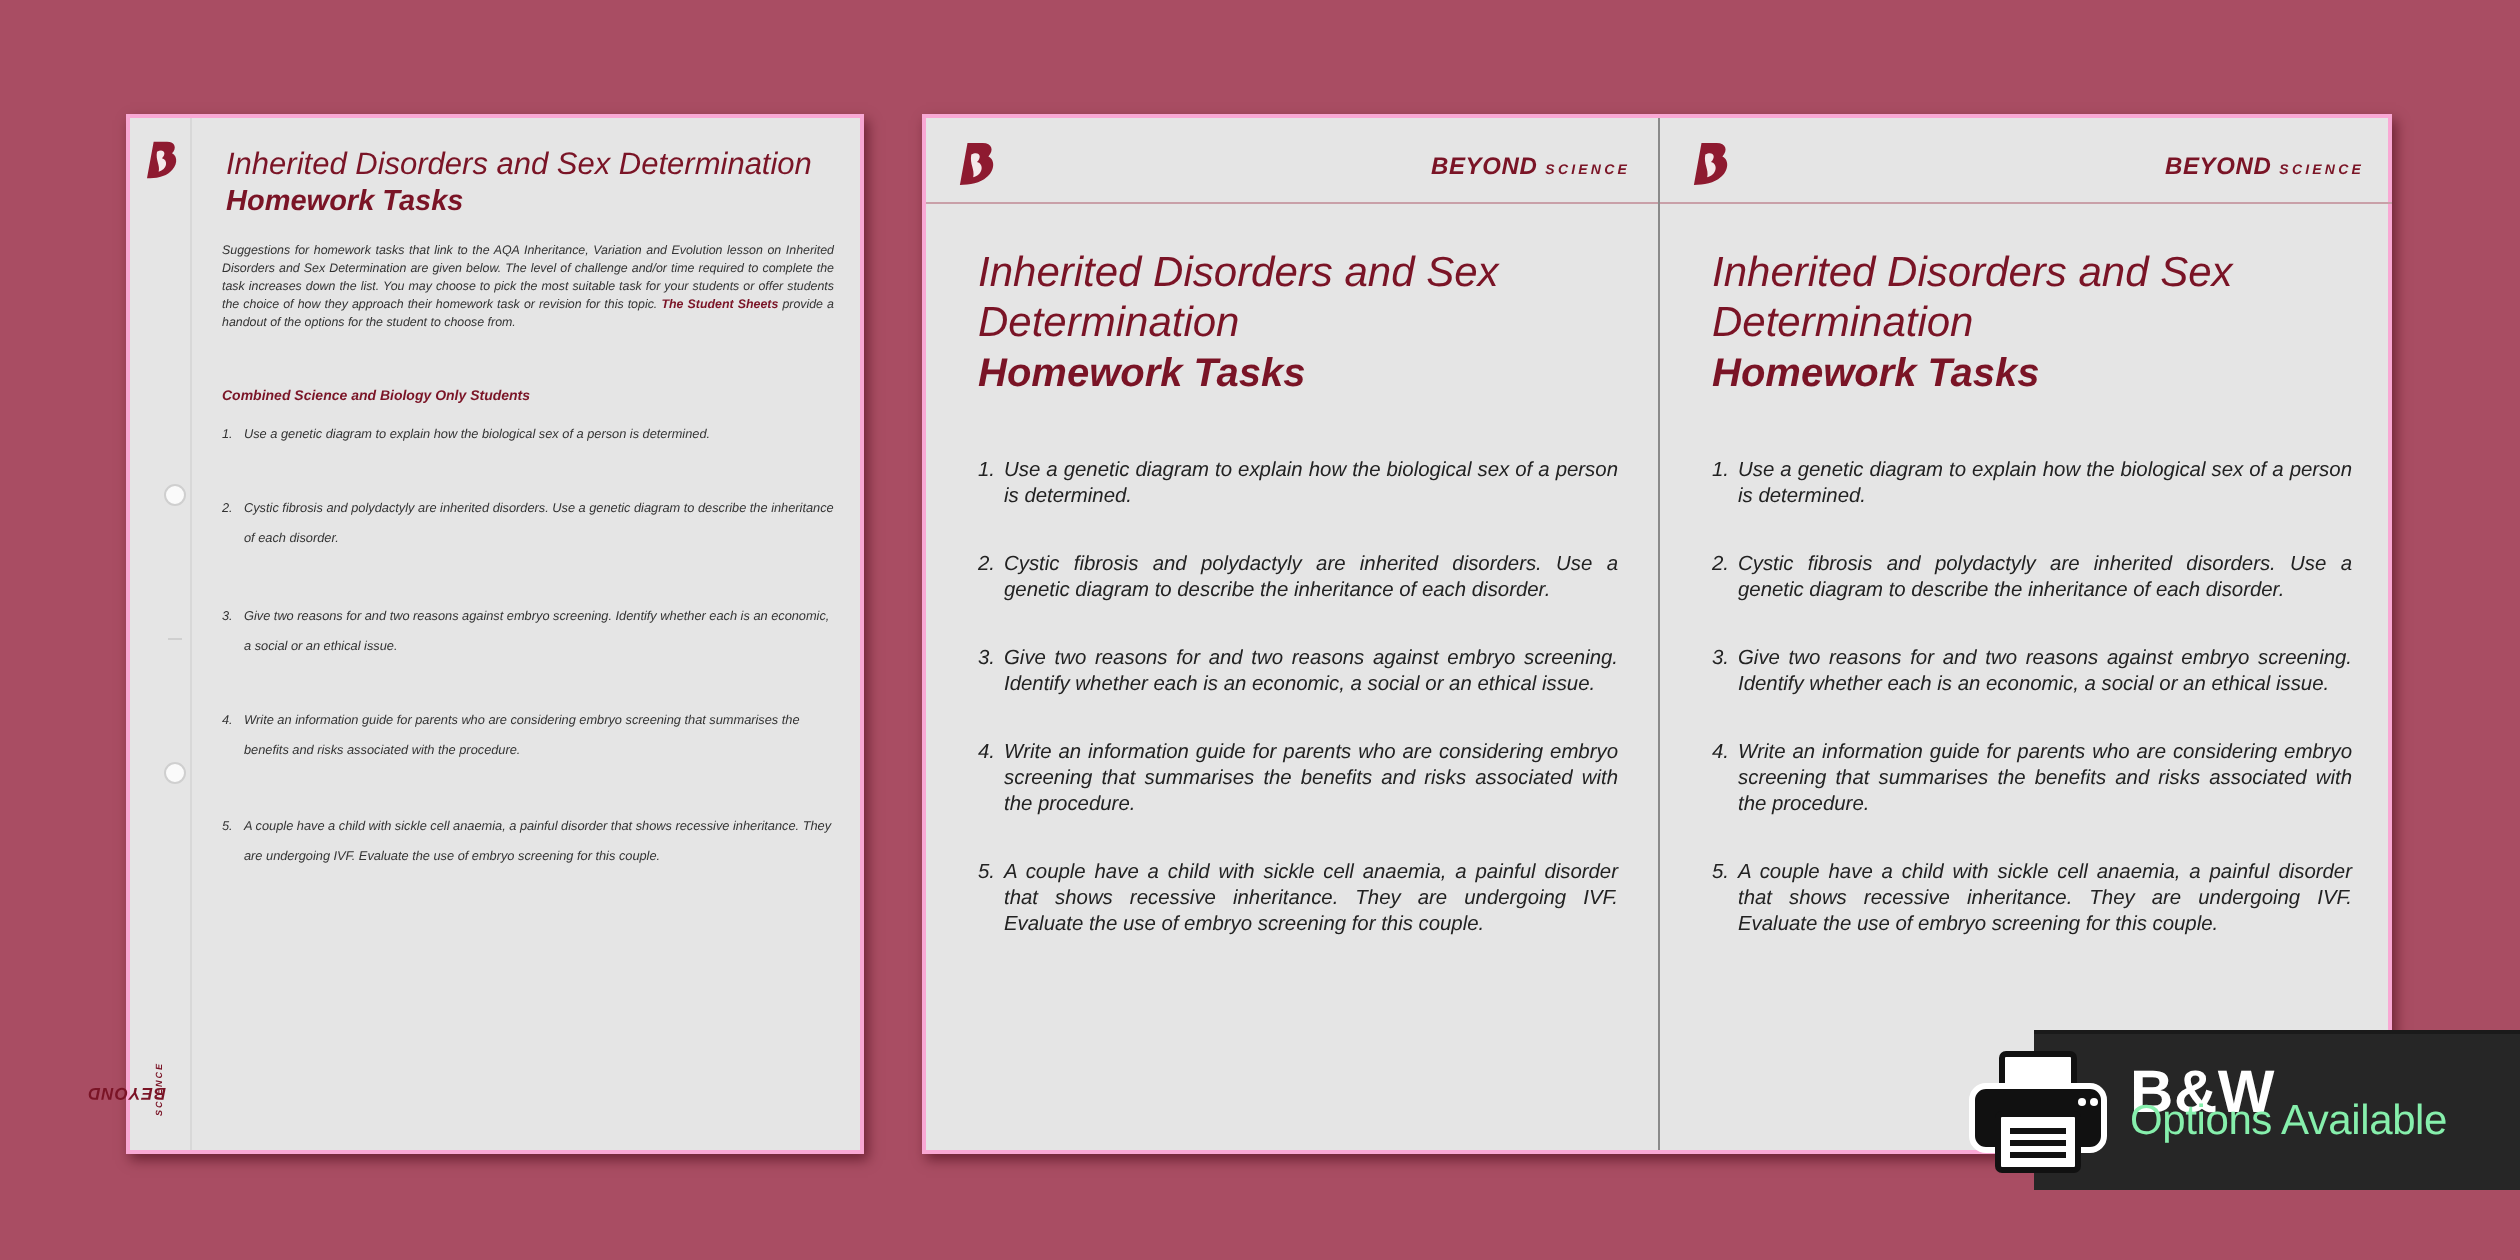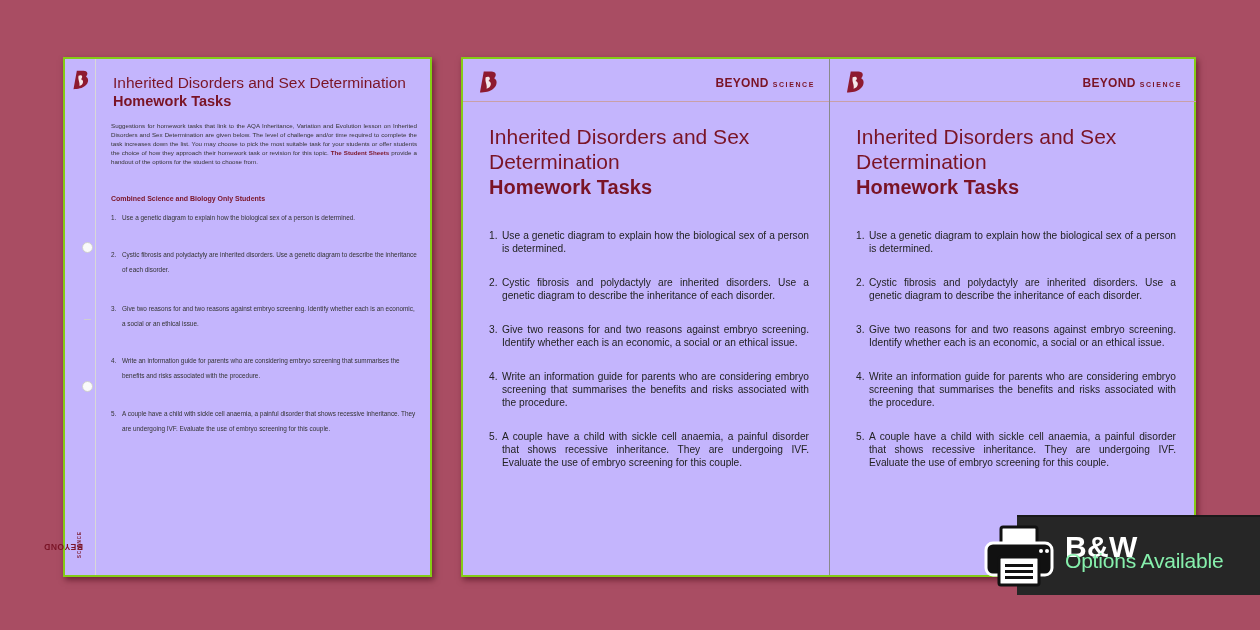--- a/index.html
+++ b/index.html
@@ -4,23 +4,24 @@
 <style>
   * { box-sizing: border-box; margin: 0; padding: 0; }
   html, body { width: 1260px; height: 630px; overflow: hidden; }
   body {
     background: #a94d63;
     font-family: "Liberation Sans", "DejaVu Sans", sans-serif;
     position: relative;
   }
   .page {
     position: absolute;
-    background: #c4b5fd;
-    border: 2px solid #84cc16;
+    background: #e5e5e5;
+    border: 2px solid #f9a8d4;
     box-shadow: 2px 3px 6px rgba(60,0,15,0.55);
+    font-style: italic;
   }
   
   #p1 { left: 63px; top: 57px; width: 369px; height: 520px; }
   #p1 .margin-line { position: absolute; left: 30px; top: 0; bottom: 0; width: 1px; background: #d8d8d8; }
   #p1 .logo { position: absolute; left: 7px; top: 11px; width: 18px; height: 20px; }
   #p1 .title { position: absolute; left: 48px; top: 15px; width: 310px; color: #7a1426; }
   #p1 .title .t1 { font-size: 15.5px; line-height: 18px; }
   #p1 .title .t2 { font-size: 14.5px; font-weight: bold; line-height: 18px; }
   #p1 .intro { position: absolute; left: 46px; top: 62px; width: 306px; font-size: 6.2px; line-height: 9px; color: #333; text-align: justify; }
   #p1 .intro b { color: #7a1426; }

